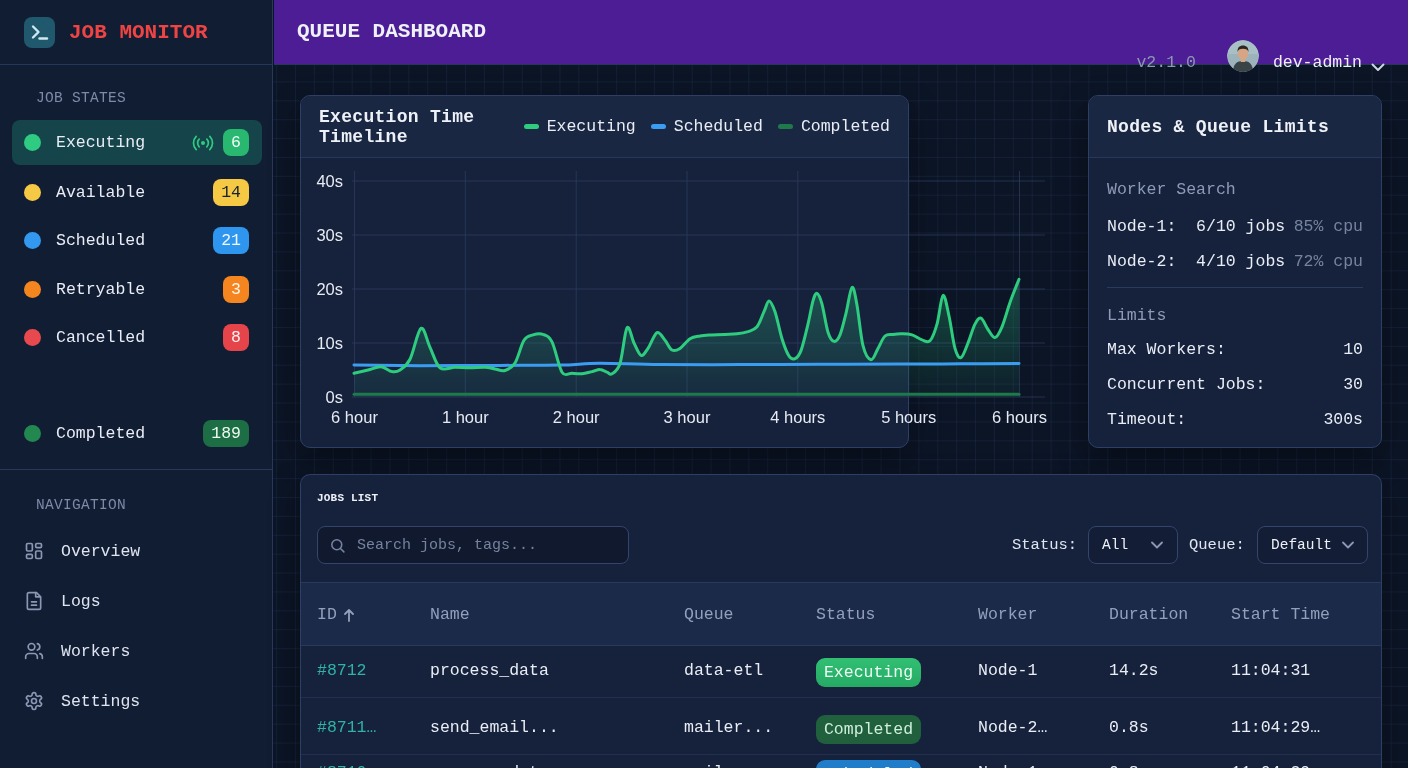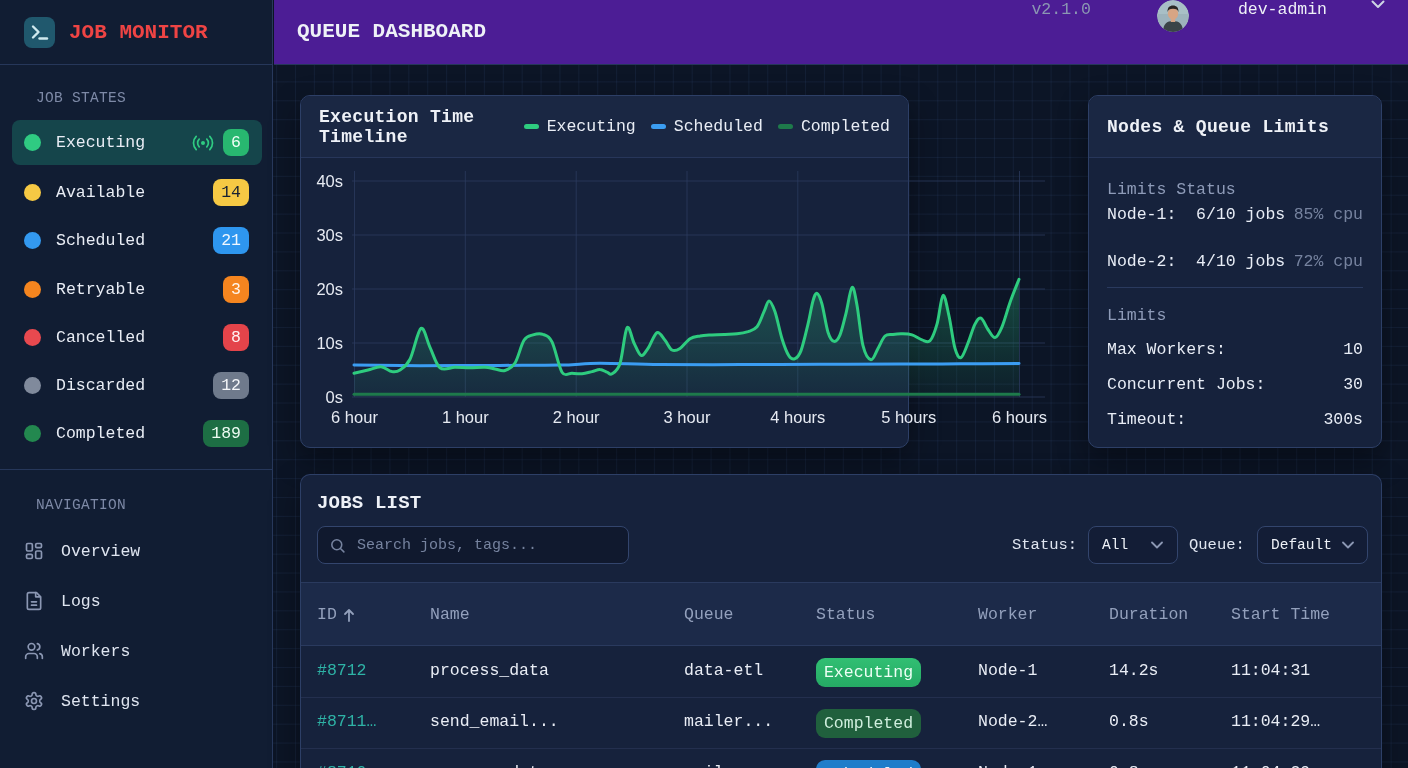--- a/index.html
+++ b/index.html
@@ -26,21 +26,21 @@
   .sb-item .txt { margin-left:15px; font-size:16.5px; color:#e9edf5; }
   .badge { position:absolute; right:13px; height:27px; border-radius:8px;
      display:flex; align-items:center; justify-content:center; font-size:16.5px; padding:0 8px; }
   .sb-active { background:#15454b; }
   .nav-item { position:absolute; left:24px; display:flex; align-items:center; color:#dfe5f0; font-size:16.5px; }
   .nav-item svg { margin-right:17px; }
   
   #topbar { position:absolute; left:274px; top:0; width:1134px; height:65px;
     background:#4c1d95; border-bottom:1px solid #26375a; }
   #tb-title { position:absolute; left:23px; top:20px; font-size:21px; font-weight:bold; color:#eef1f7; }
-  #tb-right { position:absolute; right:23px; top:0; height:72px; display:flex; align-items:flex-start;gap:35px; }
+  #tb-right { position:absolute; right:23px; top:0; height:72px; display:flex; align-items:flex-end; }
   #ver { color:#8b97b3; font-size:16.5px; margin-right:31px; }
   #avatar { width:32px; height:32px; border-radius:50%; overflow:hidden; flex:none; }
   #uname { margin-left:14px; font-size:16.5px; color:#eef1f7; }
   
   .card { position:absolute; background:#16223c; border:1px solid #2d3f66; border-radius:10px;
      box-shadow:0 12px 30px rgba(0,0,0,0.38); }
   .card-head { height:62px; background:#1a2743; border-bottom:1px solid #27365a;
      border-radius:9px 9px 0 0; display:flex; align-items:center; }
   .card-title { font-size:18px; font-weight:bold; color:#eef1f7; letter-spacing:0.3px; }
   #chart-card { left:300px; top:95px; width:609px; height:353px; }
@@ -48,21 +48,21 @@
   .legend { margin-left:auto; display:flex; align-items:center; }
   .leg { display:flex; align-items:center; margin-left:15px; font-size:16.5px; color:#e9edf5; }
   .leg .dash { width:15px; height:4.5px; border-radius:2.5px; margin-right:8px; }
   #nodes-card { left:1088px; top:95px; width:294px; height:353px; }
   #nodes-card .card-head { padding:0 18px; }
   #nodes-body { position:absolute; left:0; top:0; width:292px; height:351px; font-size:16.5px; }
   .n-line { position:absolute; left:18px; right:18px; white-space:nowrap; line-height:21px; display:flex; justify-content:space-between; }
   .n-label { color:#8e9bb8; }
   .n-dim { color:#76839f; }
   #jobs-card { left:300px; top:474px; width:1082px; height:330px; border-bottom:none; border-radius:10px 10px 0 0; }
-  #jobs-title { position:absolute; left:16px; top:17px; font-size:19px; font-weight:bold; color:#eef1f7; letter-spacing:0.2px; }
+  #jobs-title { position:absolute; left:16px; top:17px; font-size:11px; font-weight:bold; color:#eef1f7; letter-spacing:0.2px; }
   #search { position:absolute; left:16px; top:51px; width:312px; height:38px;
      border:1px solid #33456d; border-radius:8px; background:#10192e; display:flex; align-items:center; }
   #search .ph { color:#76839f; font-size:15px; margin-left:11px; }
   .filt-label { position:absolute; top:61px; font-size:15.5px; color:#dfe5f0; }
   .dd { position:absolute; top:51px; height:38px; border:1px solid #33456d; border-radius:8px;
      display:flex; align-items:center; font-size:14.5px; color:#eef1f7; background:rgba(16,25,46,0.45); }
   
   #thead { position:absolute; left:0; top:107px; width:1080px; height:64px; background:#1c2a49;
      border-top:1px solid #2a3a5e; border-bottom:1px solid #2a3a5e; }
   .th { position:absolute; top:22px; font-size:16.5px; color:#93a0bc; }
@@ -113,25 +113,20 @@
     </div>
     <div class="sb-item" style="top:266.5px;">
       <span class="dot" style="background:#f5851f;"></span>
         <span class="txt">Retryable</span>
       <span class="badge" style="background:#f5851f;color:#fff6ec;">3</span>
     </div>
     <div class="sb-item" style="top:314.5px;">
       <span class="dot" style="background:#e8494f;"></span>
         <span class="txt">Cancelled</span>
       <span class="badge" style="background:#e4444a;color:#fff1f1;">8</span>
-    </div>
-    <div class="sb-item" style="top:362.5px;">
-      <span class="dot" style="background:#808a9c;"></span>
-        <span class="txt">Discarded</span>
-      <span class="badge" style="background:#6f7a8c;color:#f3f5f8;">12</span>
     </div>
     <div class="sb-item" style="top:411px;">
       <span class="dot" style="background:#23884f;"></span>
         <span class="txt">Completed</span>
       <span class="badge" style="background:#1d6e44;color:#ecfbf2;">189</span>
     </div>
     <div style="position:absolute;left:0;top:469px;width:273px;border-top:1px solid #26375a;"></div>
     <div class="sb-label" style="top:497px;">NAVIGATION</div>
     <div class="nav-item" style="top:541px;">
       <svg width="20" height="20" viewBox="0 0 24 24" fill="none" stroke="#8b97b3" stroke-width="2" stroke-linecap="round" stroke-linejoin="round">
@@ -244,22 +239,22 @@
       <path d="M54.0,278.2C56.3,277.7 63.5,276.1 68.0,275.0C72.5,273.9 77.0,271.5 81.0,271.8C85.0,272.0 88.8,276.1 92.0,276.6C95.2,277.2 97.0,277.1 100.0,275.0C103.0,272.9 106.5,271.1 110.0,264.2C113.5,257.3 117.7,235.4 121.0,233.4C124.3,231.4 126.8,245.8 130.0,252.3C133.2,258.9 135.8,269.5 140.0,272.8C144.2,276.2 150.0,272.3 155.0,272.3C160.0,272.3 165.0,272.8 170.0,272.8C175.0,272.8 180.8,272.1 185.0,272.3C189.2,272.5 191.7,273.4 195.0,273.9C198.3,274.5 201.7,276.5 205.0,275.5C208.3,274.6 211.8,273.0 215.0,268.0C218.2,262.9 221.0,250.0 224.0,245.3C227.0,240.6 229.8,240.9 233.0,239.9C236.2,238.9 239.8,238.2 243.0,239.4C246.2,240.5 248.8,240.6 252.0,246.9C255.2,253.2 258.7,271.9 262.0,277.2C265.3,282.4 268.7,278.0 272.0,278.2C275.3,278.5 278.7,279.0 282.0,278.8C285.3,278.5 289.0,277.3 292.0,276.6C295.0,275.9 297.5,274.4 300.0,274.5C302.5,274.5 305.0,276.4 307.0,277.2C309.0,277.9 309.8,280.2 312.0,278.8C314.2,277.3 317.5,276.2 320.0,268.5C322.5,260.9 324.7,236.3 327.0,232.9C329.3,229.5 331.7,243.4 334.0,248.0C336.3,252.6 338.7,259.5 341.0,260.4C343.3,261.3 345.3,257.2 348.0,253.4C350.7,249.6 354.2,239.1 357.0,237.7C359.8,236.4 362.5,242.4 365.0,245.3C367.5,248.2 369.5,253.7 372.0,255.0C374.5,256.4 377.0,255.3 380.0,253.4C383.0,251.5 386.7,245.8 390.0,243.7C393.3,241.6 396.3,241.6 400.0,241.0C403.7,240.3 407.8,240.2 412.0,239.9C416.2,239.6 420.8,239.5 425.0,239.4C429.2,239.2 433.2,239.3 437.0,238.8C440.8,238.4 444.7,237.8 448.0,236.7C451.3,235.5 454.3,235.1 457.0,231.8C459.7,228.5 462.0,221.0 464.0,216.7C466.0,212.4 467.2,205.9 469.0,205.9C470.8,205.9 472.8,210.4 475.0,216.7C477.2,223.0 479.7,236.3 482.0,243.7C484.3,251.1 486.8,257.6 489.0,261.0C491.2,264.3 493.0,264.6 495.0,263.7C497.0,262.8 498.8,261.3 501.0,255.6C503.2,249.8 506.0,237.4 508.0,229.1C510.0,220.8 511.5,211.0 513.0,205.9C514.5,200.8 515.5,197.8 517.0,198.3C518.5,198.9 520.2,202.6 522.0,209.1C523.8,215.6 526.0,231.0 528.0,237.2C530.0,243.4 532.0,245.9 534.0,246.4C536.0,246.8 538.0,244.6 540.0,239.9C542.0,235.2 544.0,226.2 546.0,218.3C548.0,210.4 550.2,193.7 552.0,192.4C553.8,191.0 555.2,200.5 557.0,210.2C558.8,219.9 560.7,241.6 563.0,250.7C565.3,259.8 568.5,264.3 571.0,264.7C573.5,265.2 575.7,257.4 578.0,253.4C580.3,249.4 582.5,243.3 585.0,241.0C587.5,238.6 590.2,239.7 593.0,239.4C595.8,239.0 598.8,238.7 602.0,238.8C605.2,238.9 608.7,238.9 612.0,239.9C615.3,240.9 619.0,243.8 622.0,244.8C625.0,245.8 627.5,248.4 630.0,245.8C632.5,243.2 634.8,236.7 637.0,229.1C639.2,221.5 641.0,201.8 643.0,200.5C645.0,199.1 647.0,212.2 649.0,221.0C651.0,229.8 653.0,246.5 655.0,253.4C657.0,260.3 658.8,263.5 661.0,262.6C663.2,261.7 665.7,253.6 668.0,248.0C670.3,242.4 672.8,233.2 675.0,229.1C677.2,225.0 678.8,222.3 681.0,223.2C683.2,224.1 685.7,231.3 688.0,234.5C690.3,237.7 692.7,243.0 695.0,242.6C697.3,242.2 699.5,237.7 702.0,231.8C704.5,226.0 707.2,215.4 710.0,207.5C712.8,199.6 717.5,188.1 719.0,184.3" fill="none" stroke="#2ecc7f" stroke-width="3" stroke-linejoin="round" stroke-linecap="round"></path>
       </g>
     </svg>
   </section>
 
   <section class="card" id="nodes-card">
     <div class="card-head">
         <div class="card-title">Nodes &amp; Queue Limits</div>
       </div>
     <div id="nodes-body">
-      <div class="n-line n-label" style="top:83px;">Limits Status</div>
-      <div class="n-line" style="top:108px;">
+      <div class="n-line n-label" style="top:83px;">Worker Search</div>
+      <div class="n-line" style="top:120px;">
           <span>Node-1:&nbsp;&nbsp;6/10&nbsp;jobs</span>
           <span class="n-dim">85% cpu</span>
         </div>
       <div class="n-line" style="top:155px;">
           <span>Node-2:&nbsp;&nbsp;4/10&nbsp;jobs</span>
           <span class="n-dim">72% cpu</span>
         </div>
       <div style="position:absolute;left:18px;right:18px;top:190.5px;border-top:1px solid #2a3a5e;"></div>
       <div class="n-line n-label" style="top:209px;">Limits</div>
       <div class="n-line" style="top:243px;">
@@ -314,21 +309,21 @@
     </div>
     <div class="trow" style="top:172px;">
       <span class="td id" style="left:16px;">#8712</span>
       <span class="td" style="left:129px;">process_data</span>
       <span class="td" style="left:383px;">data-etl</span>
       <span class="tbadge b-exec">Executing</span>
       <span class="td" style="left:677px;">Node-1</span>
       <span class="td" style="left:808px;">14.2s</span>
       <span class="td" style="left:930px;">11:04:31</span>
     </div>
-    <div class="trow" style="top:223px;">
+    <div class="trow" style="top:229px;">
       <span class="td id" style="left:16px;">#8711…</span>
       <span class="td" style="left:129px;">send_email...</span>
       <span class="td" style="left:383px;">mailer...</span>
       <span class="tbadge b-comp">Completed</span>
       <span class="td" style="left:677px;">Node-2…</span>
       <span class="td" style="left:808px;">0.8s</span>
       <span class="td" style="left:930px;">11:04:29…</span>
     </div>
     <div class="trow" style="top:274px;">
       <span class="td id" style="left:16px;">#8710</span>

